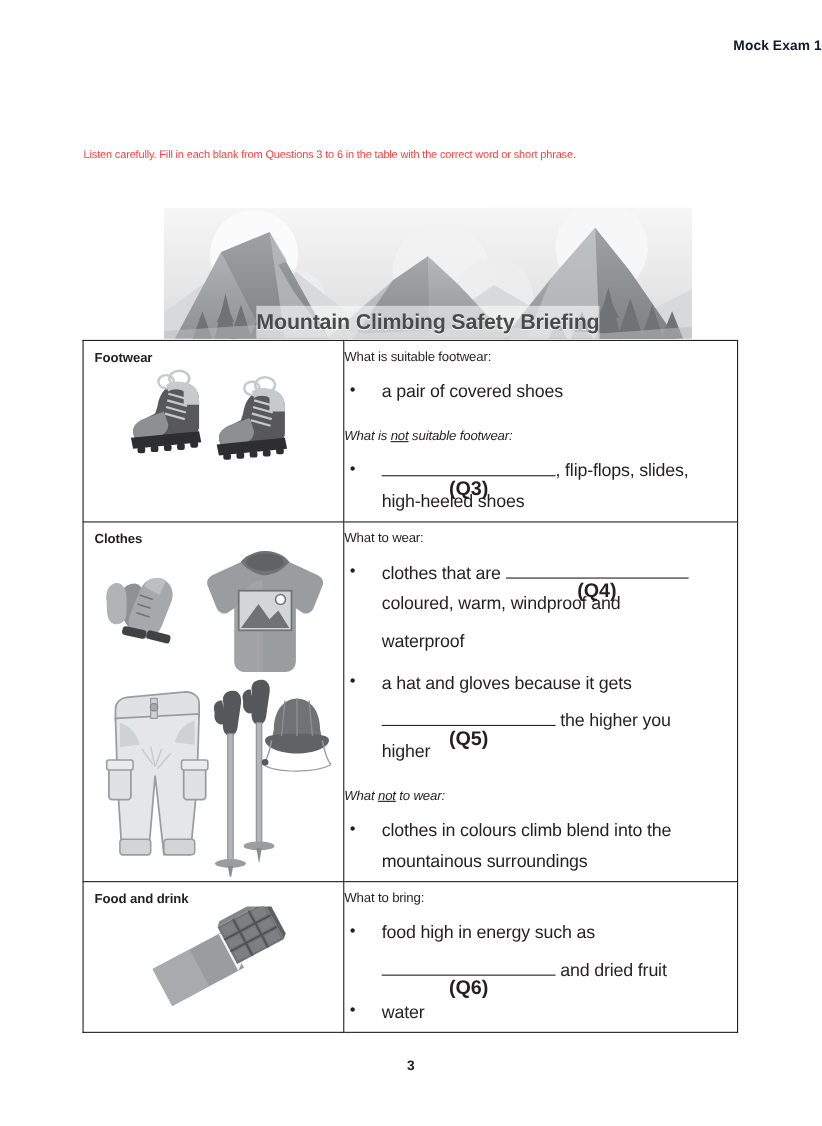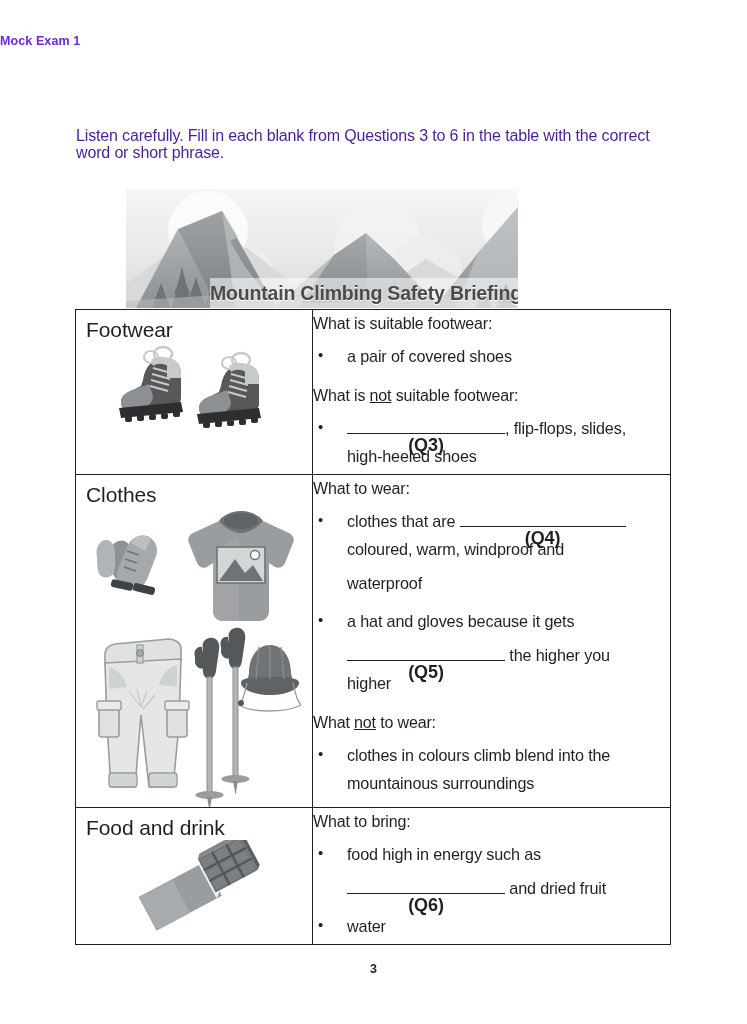--- a/index.html
+++ b/index.html
@@ -21,54 +21,54 @@
     width: 747px;
     height: 1024px;
   }
 
   
   .running-head {
     position: absolute;
     top: 34px;
     left: 0;
     width: 747px;
-    text-align: left;
+    text-align: right;
     font-size: 12.5px;
     font-weight: bold;
     letter-spacing: 0.1px;
-    color: #6d28d9;
+    color: #0f172a;
   }
 
   
   .part-heading {
     position: absolute;
     top: 88px;
     left: 76px;
     font-size: 16.5px;
     font-weight: bold;
     letter-spacing: -0.1px;
     color: #231f20;
   }
   .intro {
     position: absolute;
     top: 127px;
     left: 76px;
     width: 592px;
-    font-size: 16px;
-    line-height: 17px;
+    font-size: 10px;
+    line-height: 30px;
     letter-spacing: -0.15px;
-    color: #4c1d95;
+    color: #ef4444;
   }
 
   
   .banner {
     position: absolute;
     top: 189px;
-    left: 126px;
-    width: 392px;
+    left: 149px;
+    width: 480px;
     height: 119px;
     overflow: hidden;
     background: linear-gradient(175deg, #f4f4f4 0%, #e9e9e9 45%, #dcdcdc 100%);
   }
   .banner svg { display: block; width: 480px; height: 119px; }
   .banner-title {
     position: absolute;
     left: 0;
     bottom: 3px;
     width: 480px;
@@ -104,33 +104,33 @@
   }
   td.cat {
     width: 236px;
     position: relative;
   }
   td.detail {
     width: 357px;
     padding: 11px 8px 12px 9px;
   }
   .cat-label {
-    font-size: 21px;
-    font-weight: normal;
+    font-size: 12px;
+    font-weight: bold;
     letter-spacing: -0.1px;
     padding: 8px 0 0 10px;
   }
   .cat-art {
     display: block;
     margin: 0 auto;
   }
 
   
   .lead {
-    font-size: 16px;
+    font-size: 12px;
     line-height: 28px;
     letter-spacing: -0.15px;
     margin: 0 0 4px 0;
   }
   .bullets { margin: 0; padding: 0; list-style: none; }
   .bullets li {
     position: relative;
     padding-left: 34px;
     font-size: 16.2px;
     line-height: 28px;
@@ -138,21 +138,21 @@
     margin-bottom: 4px;
   }
   .bullets li::before {
     content: "\2022";
     position: absolute;
     left: 5px;
     top: -1px;
     font-size: 15px;
   }
   .bullets li.spaced { margin-bottom: 10px; }
-  .gap-top { margin-top: 12px; }
+  .gap-top { margin-top: 12px; font-style: italic; }
   u.nots { text-decoration: underline; text-underline-offset: 1px; }
 
   
   .blank {
     display: inline-block;
     border-bottom: 1.5px solid #231f20;
     vertical-align: baseline;
     position: relative;
   }
   .blank.w-short { width: 158px; height: 17px; }

